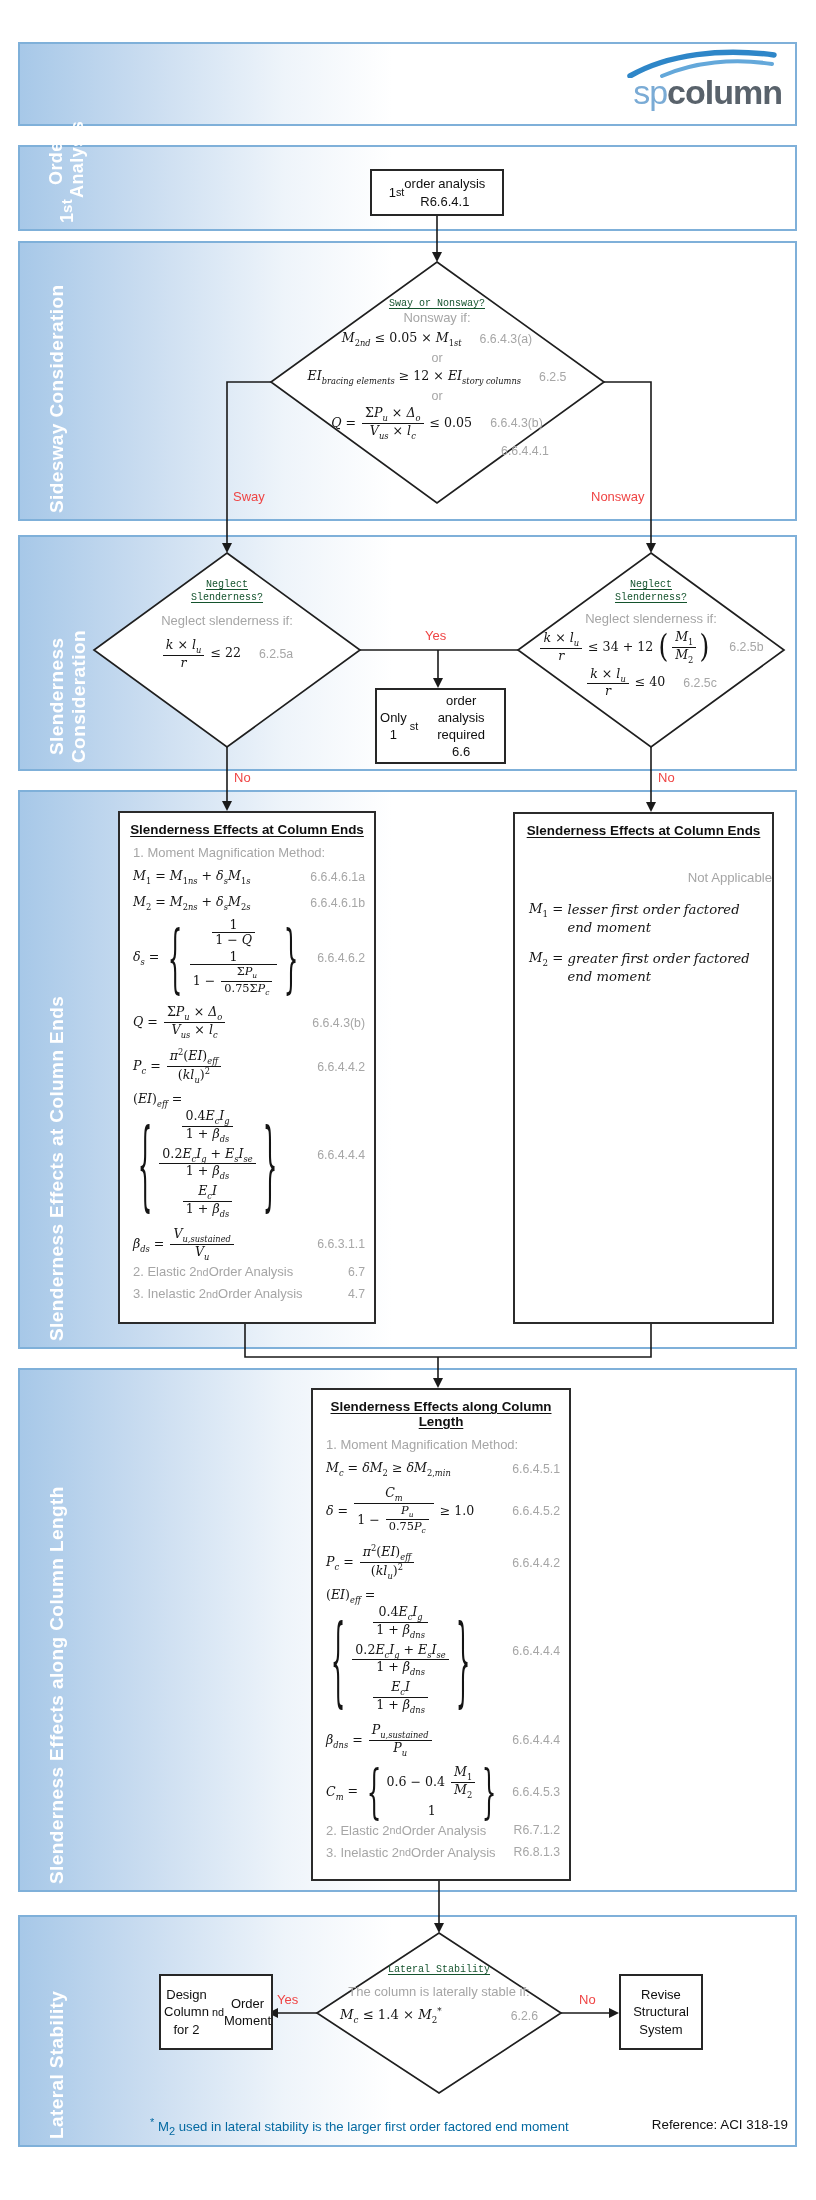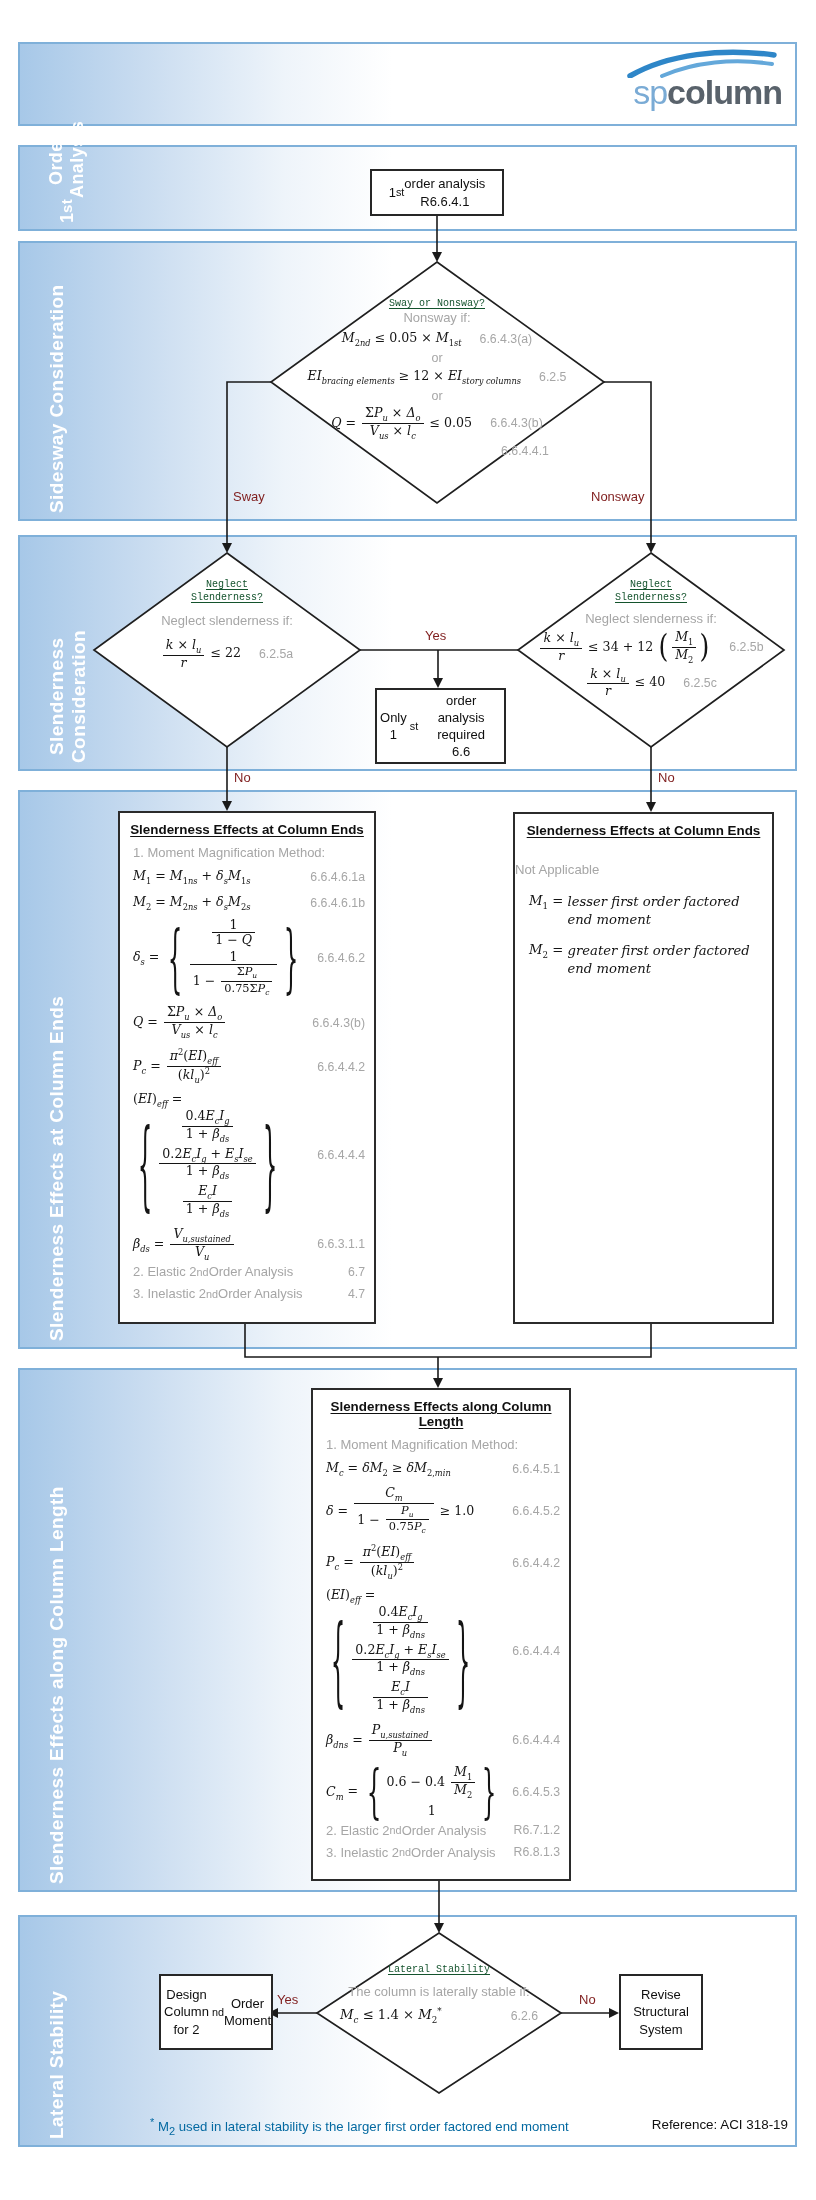--- a/index.html
+++ b/index.html
@@ -38,23 +38,23 @@
   .cases{display:inline-flex;align-items:center;vertical-align:middle;}
   .stack{display:inline-flex;flex-direction:column;align-items:center;row-gap:3px;}
   .br{font-family:"DejaVu Serif",serif;font-size:32px;line-height:1;display:inline-block;margin:0 2px;font-weight:300;}
   .b2{transform:scaleY(2.35) scaleX(0.72);}
   .b2s{transform:scaleY(1.8) scaleX(0.72);}
   .b3{transform:scaleY(3.05) scaleX(0.72);}
   .bp{font-family:"DejaVu Serif",serif;font-size:28px;line-height:1;display:inline-block;
       transform:scaleY(1.1) scaleX(0.9);vertical-align:middle;margin:0 1px;font-weight:300;}
   .dtext{position:absolute;text-align:center;}
   .dline{display:flex;justify-content:center;align-items:center;gap:12px;}
-  .lbl{position:absolute;font-size:13px;color:#7f1d1d;}
+  .lbl{position:absolute;font-size:13px;color:#ef4444;}
   .def{display:inline-block;text-align:left;vertical-align:top;line-height:1.4;}
-  .na{text-align:left;font-size:13.2px;color:#a6a6a6;margin-top:24px;}
+  .na{text-align:right;font-size:13.2px;color:#a6a6a6;margin-top:32px;}
   .mdef{margin:16px 10px 0 14px;text-align:left;font-size:13.2px;}
   .foot{position:absolute;font-size:13.2px;color:#0369a1;}
   .refaci{position:absolute;font-size:13.4px;color:#0f0f0f;font-weight:500;}
 </style>
 </head>
 <body>
 
 <div class="page">
 
   <div class="band" style="top:42px;height:80px;"></div>

